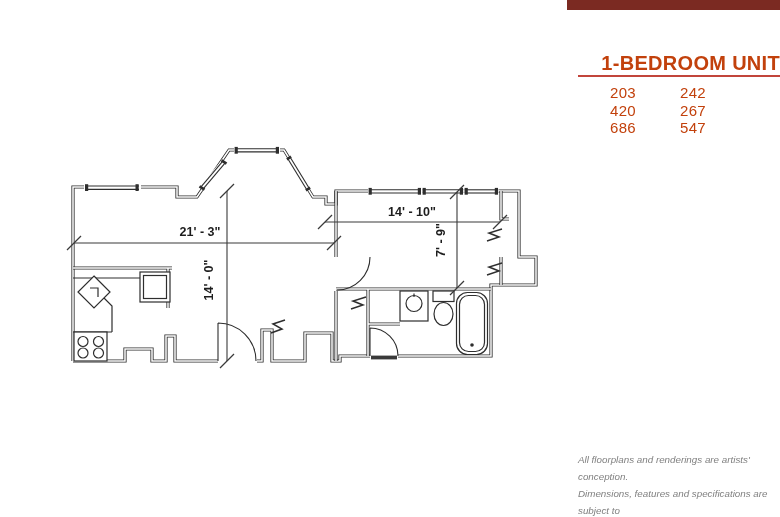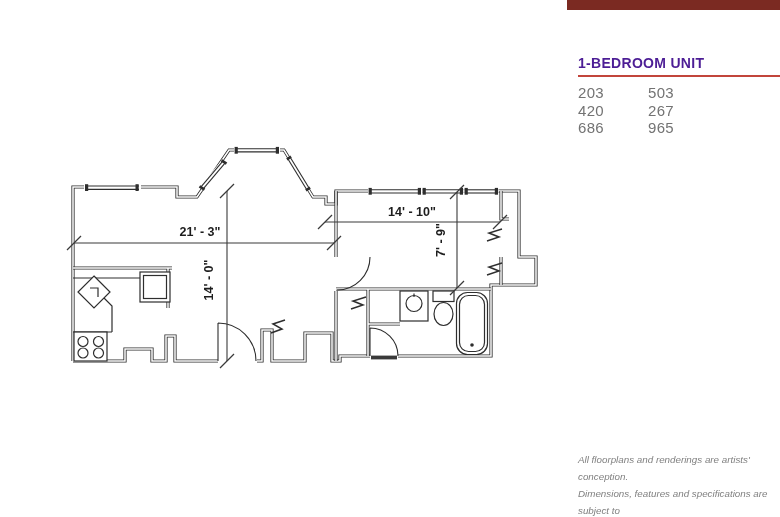--- a/index.html
+++ b/index.html
@@ -4,25 +4,25 @@
 <style>
   html,body{margin:0;padding:0;background:#fff;}
   .page{position:relative;width:780px;height:517px;background:#fff;overflow:hidden;
         font-family:"Liberation Sans",sans-serif;}
 
   
   .accent-bar{position:absolute;left:567px;top:0;width:213px;height:10px;background:#7b2a22;}
 
   
   .legend{position:absolute;left:578px;top:55px;width:202px;}
-  .legend-title{font-size:14px;font-weight:bold;letter-spacing:.3px;color:#4c1d95;line-height:17px;}
+  .legend-title{font-size:20px;font-weight:bold;letter-spacing:.3px;color:#c2410c;line-height:17px;text-align:right;}
   .legend-rule{margin-top:3px;height:2px;background:#c2453b;}
   .legend-cols{display:flex;margin-top:7px;}
   .legend-col{width:70px;}
-  .unit-number{font-size:15px;line-height:17.5px;color:#737373;letter-spacing:.3px;}
+  .unit-number{font-size:15px;line-height:17.5px;color:#c2410c;letter-spacing:.3px;margin-left:32px;}
 
   
   .disclaimer{position:absolute;left:578px;top:451px;width:200px;font-style:italic;
               font-size:9.8px;line-height:17px;color:#808080;}
 
   
   svg.plan{position:absolute;left:0;top:0;}
   .wall{stroke:#2e2e2e;stroke-width:3.2;fill:none;stroke-linecap:butt;stroke-linejoin:miter;}
   .wall-core{stroke:#ffffff;stroke-width:1.5;fill:none;stroke-linecap:butt;stroke-linejoin:miter;}
   .thin{stroke:#2e2e2e;stroke-width:1.2;fill:none;}
@@ -176,23 +176,23 @@
   <div class="legend">
     <div class="legend-title">1-BEDROOM UNIT</div>
     <div class="legend-rule"></div>
     <div class="legend-cols">
       <div class="legend-col">
         <div class="unit-number">203</div>
         <div class="unit-number">420</div>
         <div class="unit-number">686</div>
       </div>
       <div class="legend-col">
-        <div class="unit-number">503</div>
+        <div class="unit-number">242</div>
         <div class="unit-number">267</div>
-        <div class="unit-number">965</div>
+        <div class="unit-number">547</div>
       </div>
     </div>
   </div>
 
   <div class="disclaimer">
     <div>All floorplans and renderings are artists' conception.</div>
     <div>Dimensions, features and specifications are subject to</div>
 
   </div>
 

